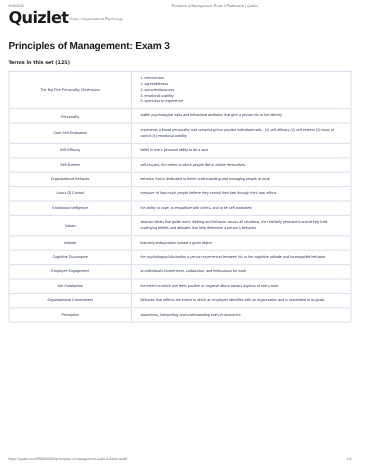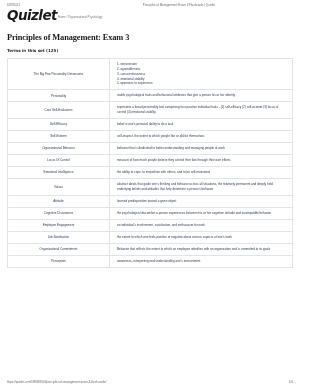--- a/index.html
+++ b/index.html
@@ -32,21 +32,20 @@
   .print-header .ph-title {
     white-space: nowrap;
     margin-right: 78px;
   }
 
   
   .brandbar {
     display: flex;
     align-items: baseline;
     padding: 1px 7px 0 7px;
-    font-style: italic;
   }
   .brand-logo {
     font-size: 13.5px;
     font-weight: bold;
     letter-spacing: -0.55px;
     color: #1a1a1a;
     line-height: 1.05;
     font-family: "DejaVu Sans", sans-serif;
   }
   .brand-crumb {
@@ -59,21 +58,21 @@
   }
 
   
   .set-title {
     font-size: 8.4px;
     font-weight: bold;
     color: #1a1a1a;
     padding: 0 7px;
     margin-top: 11px;
     letter-spacing: -0.12px;
-    font-family: Liberation Serif, serif;
+    font-family: Liberation Sans, sans-serif;
   }
   .set-sub {
     font-size: 4.1px;
     font-weight: bold;
     color: #2b2b2b;
     padding: 0 7px;
     margin-top: 5px;
     letter-spacing: -0.03px;
     font-family: "DejaVu Sans", sans-serif;
   }

